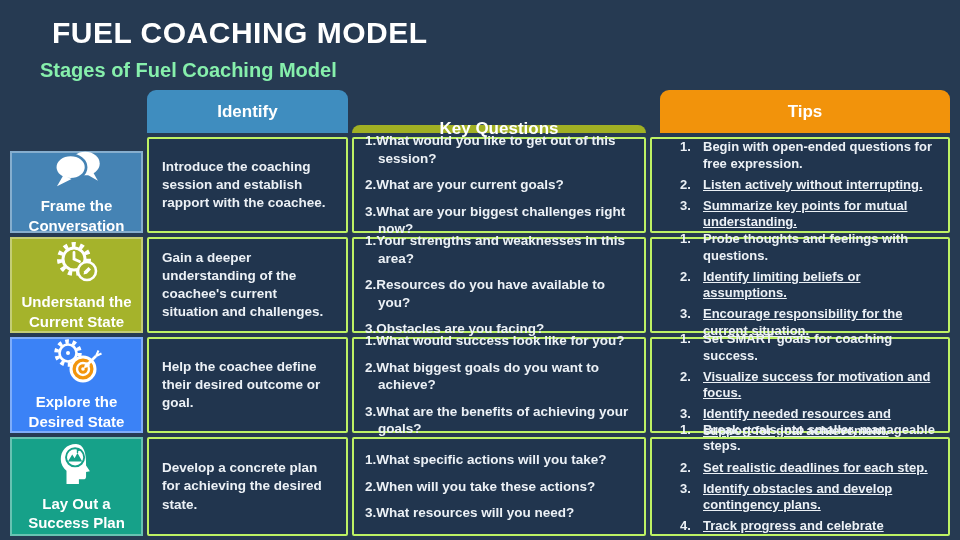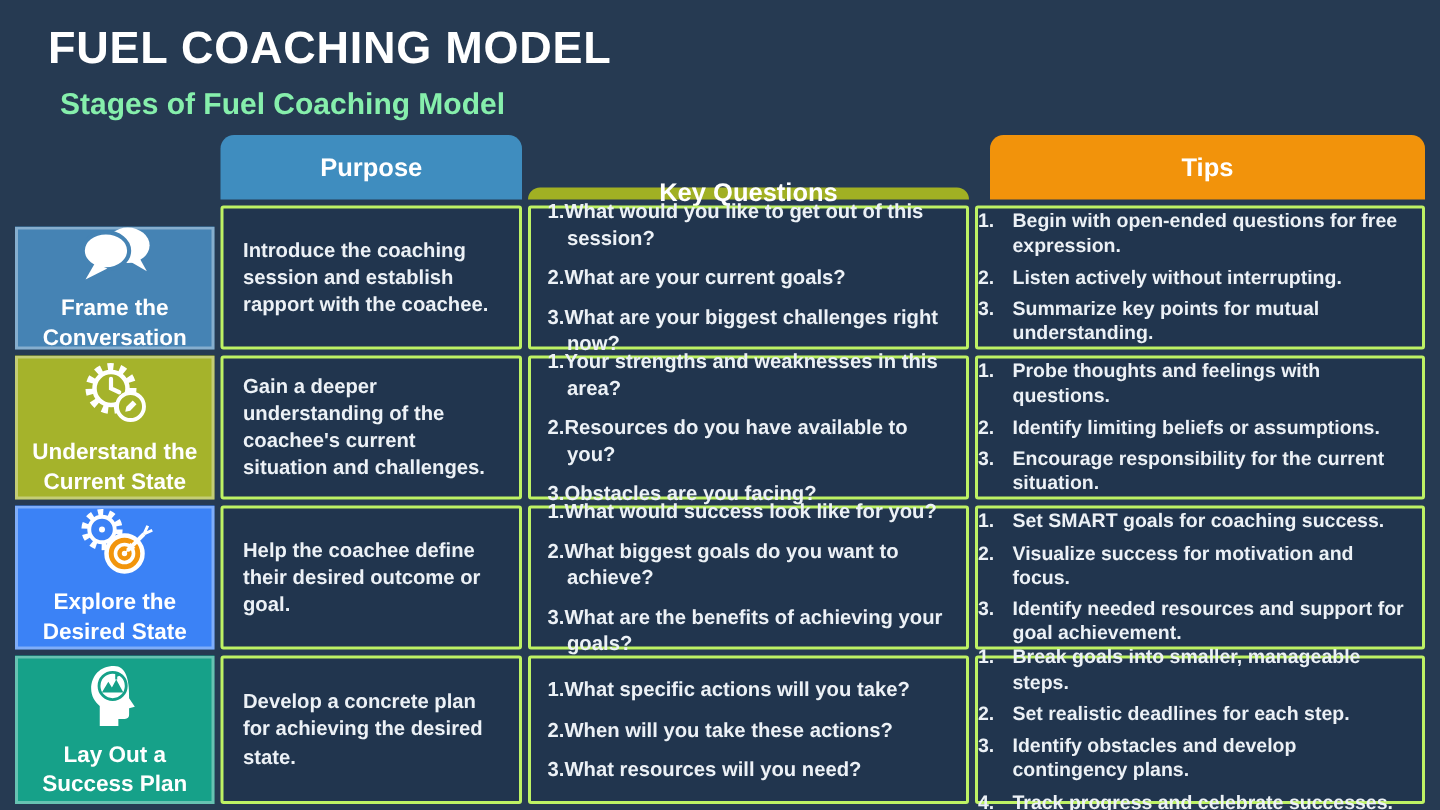--- a/index.html
+++ b/index.html
@@ -1,21 +1,21 @@
 <!DOCTYPE html>
 <html><head>
 <meta charset="utf-8">
 <style>
   html,body{margin:0;padding:0;background:#111;}
   .slide{
     position:relative;width:960px;height:540px;overflow:hidden;
     background:#263A52;
     font-family:"Liberation Sans",sans-serif;color:#fff;
   }
-  .title{position:absolute;left:32px;top:16px;font-size:30px;font-weight:700;letter-spacing:.5px;color:#fff;}
+  .title{position:absolute;left:52px;top:16px;font-size:30px;font-weight:700;letter-spacing:.5px;color:#fff;}
   .subtitle{position:absolute;left:40px;top:59px;font-size:20px;font-weight:600;color:#86efac;}
   .grid{
     position:absolute;left:10px;top:90px;width:940px;height:446px;
     display:grid;grid-template-columns:133px 201px 294px 300px;
     grid-template-rows:43px 96px 96px 96px 99px;gap:4px;
   }
   .corner{background:transparent;}
   .col-header{
     display:flex;align-items:center;justify-content:center;
     font-size:17px;font-weight:700;color:#fff;
@@ -28,42 +28,42 @@
   }
   .stage-label{font-size:15px;font-weight:700;line-height:1.3;padding:0 6px;color:#fff;}
   .icon{display:flex;align-items:center;justify-content:center;height:46px;}
   .cell{
     background:#21354E;border:2px solid #bef264;border-radius:2px;
     display:flex;align-items:center;color:#ECF1F6;
   }
   .purpose-cell{padding:8px 10px 8px 13px;font-size:13.5px;font-weight:600;line-height:1.35;}
   .purpose-cell p{margin:0;}
   .list-cell{padding:6px 8px 6px 11px;}
-  .tips-cell{padding:3px 8px 3px 0;}
+  .tips-cell{padding:3px 8px 3px 28px;}
   ol{list-style:none;margin:0;padding:0;width:100%;}
   .q{counter-reset:qn;font-size:13.5px;font-weight:600;line-height:1.3;}
   .q li{counter-increment:qn;padding-left:13px;text-indent:-13px;}
   .q li::before{content:counter(qn) ".";}
   .q li + li{margin-top:9px;}
   .t{counter-reset:tn;font-size:13px;font-weight:600;line-height:1.25;}
   .t li{counter-increment:tn;padding-left:23px;text-indent:-23px;}
   .t li::before{content:counter(tn) ".";display:inline-block;width:18px;margin-right:5px;text-indent:0;}
-  .t li + li{margin-top:5px;}
+  .t li + li{margin-top:5px;text-decoration:underline;}
 </style>
 </head>
 <body>
 
 <div class="slide">
   <div class="title">FUEL COACHING MODEL</div>
   <div class="subtitle">Stages of Fuel Coaching Model</div>
 
   <div class="grid">
 
     <div class="corner"></div>
-    <div class="col-header" style="background-color: rgb(63, 141, 191);">Purpose</div>
+    <div class="col-header" style="background-color: rgb(63, 141, 191);">Identify</div>
     <div class="col-header" style="background-color: rgb(161, 176, 35); margin-top: 35px;">Key Questions</div>
     <div class="col-header" style="background-color: rgb(242, 147, 11); margin-left: 10px;">Tips</div>
 
     <div class="stage" style="background-color: rgb(69, 131, 180); margin-top: 14px;">
       <span class="icon">
         <svg width="52" height="40" viewBox="0 0 56 44">
           <ellipse cx="37" cy="16" rx="16" ry="13" fill="#fff"></ellipse>
           <path d="M46 26 L51 35 L39 28 Z" fill="#fff"></path>
           <ellipse cx="21" cy="20" rx="17" ry="13.5" fill="#fff" stroke="#4583B4" stroke-width="3"></ellipse>
           <path d="M13 29 L6 41 L22 33 Z" fill="#fff"></path>

